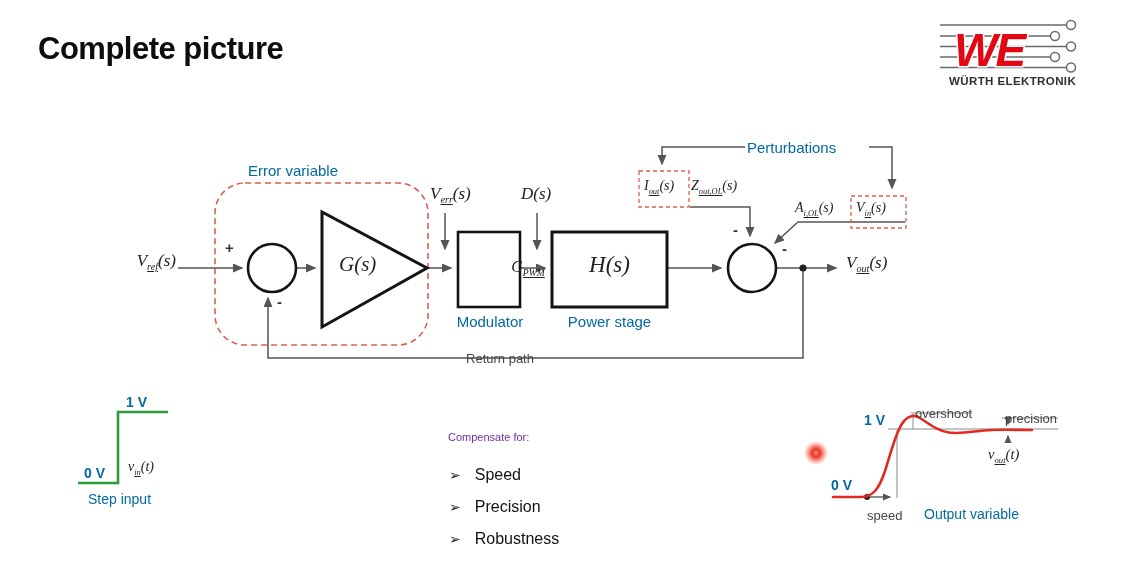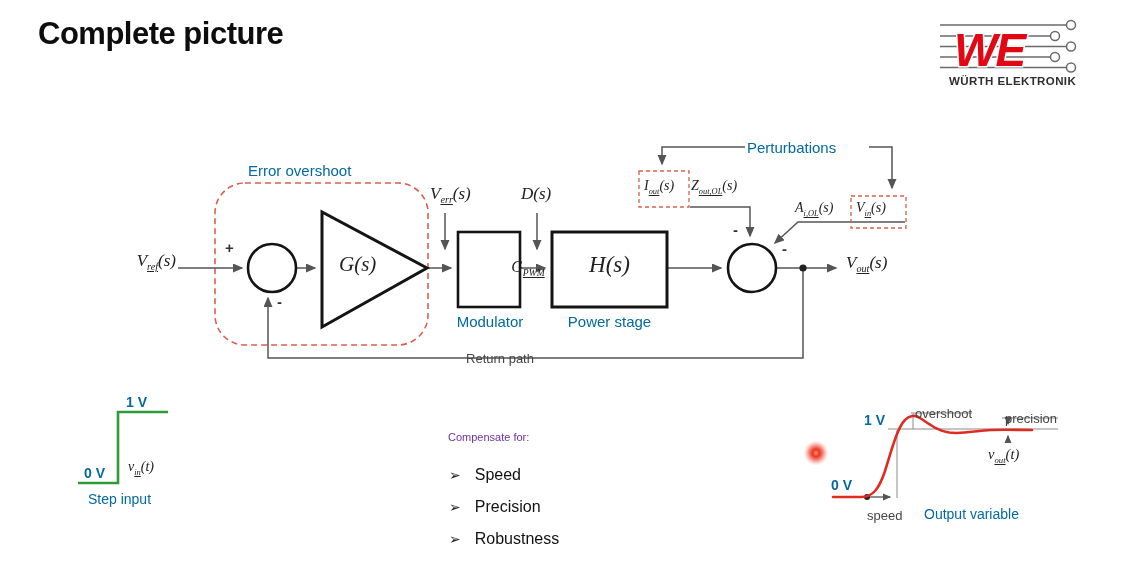--- a/index.html
+++ b/index.html
@@ -1,21 +1,21 @@
 <!DOCTYPE html>
 <html><head>
 <meta charset="utf-8">
 <style>
   html,body{margin:0;padding:0;}
   body{
     width:1140px;height:570px;position:relative;overflow:hidden;
     background:#ffffff;font-family:"Liberation Sans",sans-serif;
   }
   .abs{position:absolute;}
-  .title{font-size:31px;font-weight:700;color:#0d0d0d;letter-spacing:-0.5px;}
+  .title{font-size:31px;font-weight:700;color:#0d0d0d;letter-spacing:-0.5px;margin-top:15px;}
   .lbl{color:#0369a1;}
   .lbl15{font-size:15px;}
   .lbl14{font-size:14px;}
   .lbl11{font-size:13px;color:#454545;margin-top:8px;}
   .math{font-family:"Liberation Serif",serif;font-style:italic;color:#222;white-space:nowrap;}
   .math sub{font-size:60%;font-style:italic;letter-spacing:0;text-decoration:underline;}
   .f17{font-size:17px;}
   .f14{font-size:14px;}
   .sign{font-weight:700;color:#333;font-size:15px;line-height:1;}
   .center{text-align:center;}
@@ -103,21 +103,21 @@
       <line x1="8" y1="53.5" x2="134" y2="53.5"></line>
         <circle cx="139" cy="53.5" r="4.5"></circle>
     </g>
     <text x="22" y="52" font-family="Liberation Sans, sans-serif" font-size="46" font-weight="700" font-style="italic" fill="#e30613" stroke="#ffffff" stroke-width="3" paint-order="stroke" letter-spacing="-2">WE</text>
     <text x="17" y="71" font-family="Liberation Sans, sans-serif" font-size="11.5" font-weight="700" fill="#2e2e2e" letter-spacing="0.4">WÜRTH ELEKTRONIK</text>
   </g>
 </svg>
 
 <div class="abs title" style="left:38px;top:16px;">Complete picture</div>
 
-<div class="abs lbl lbl15" style="left:248px;top:162px;">Error overshoot</div>
+<div class="abs lbl lbl15" style="left:248px;top:162px;">Error variable</div>
 <div class="abs lbl lbl15" style="left:747px;top:139px;">Perturbations</div>
 <div class="abs lbl lbl15 center" style="left:452px;top:313px;width:76px;">Modulator</div>
 <div class="abs lbl lbl15 center" style="left:552px;top:313px;width:115px;">Power stage</div>
 <div class="abs lbl11 center" style="left:452px;top:343px;width:96px;">Return path</div>
 
 <div class="abs sign" style="left:225px;top:240px;">+</div>
 <div class="abs sign" style="left:277px;top:294px;">-</div>
 <div class="abs sign" style="left:733px;top:222px;">-</div>
 <div class="abs sign" style="left:782px;top:241px;">-</div>
 

